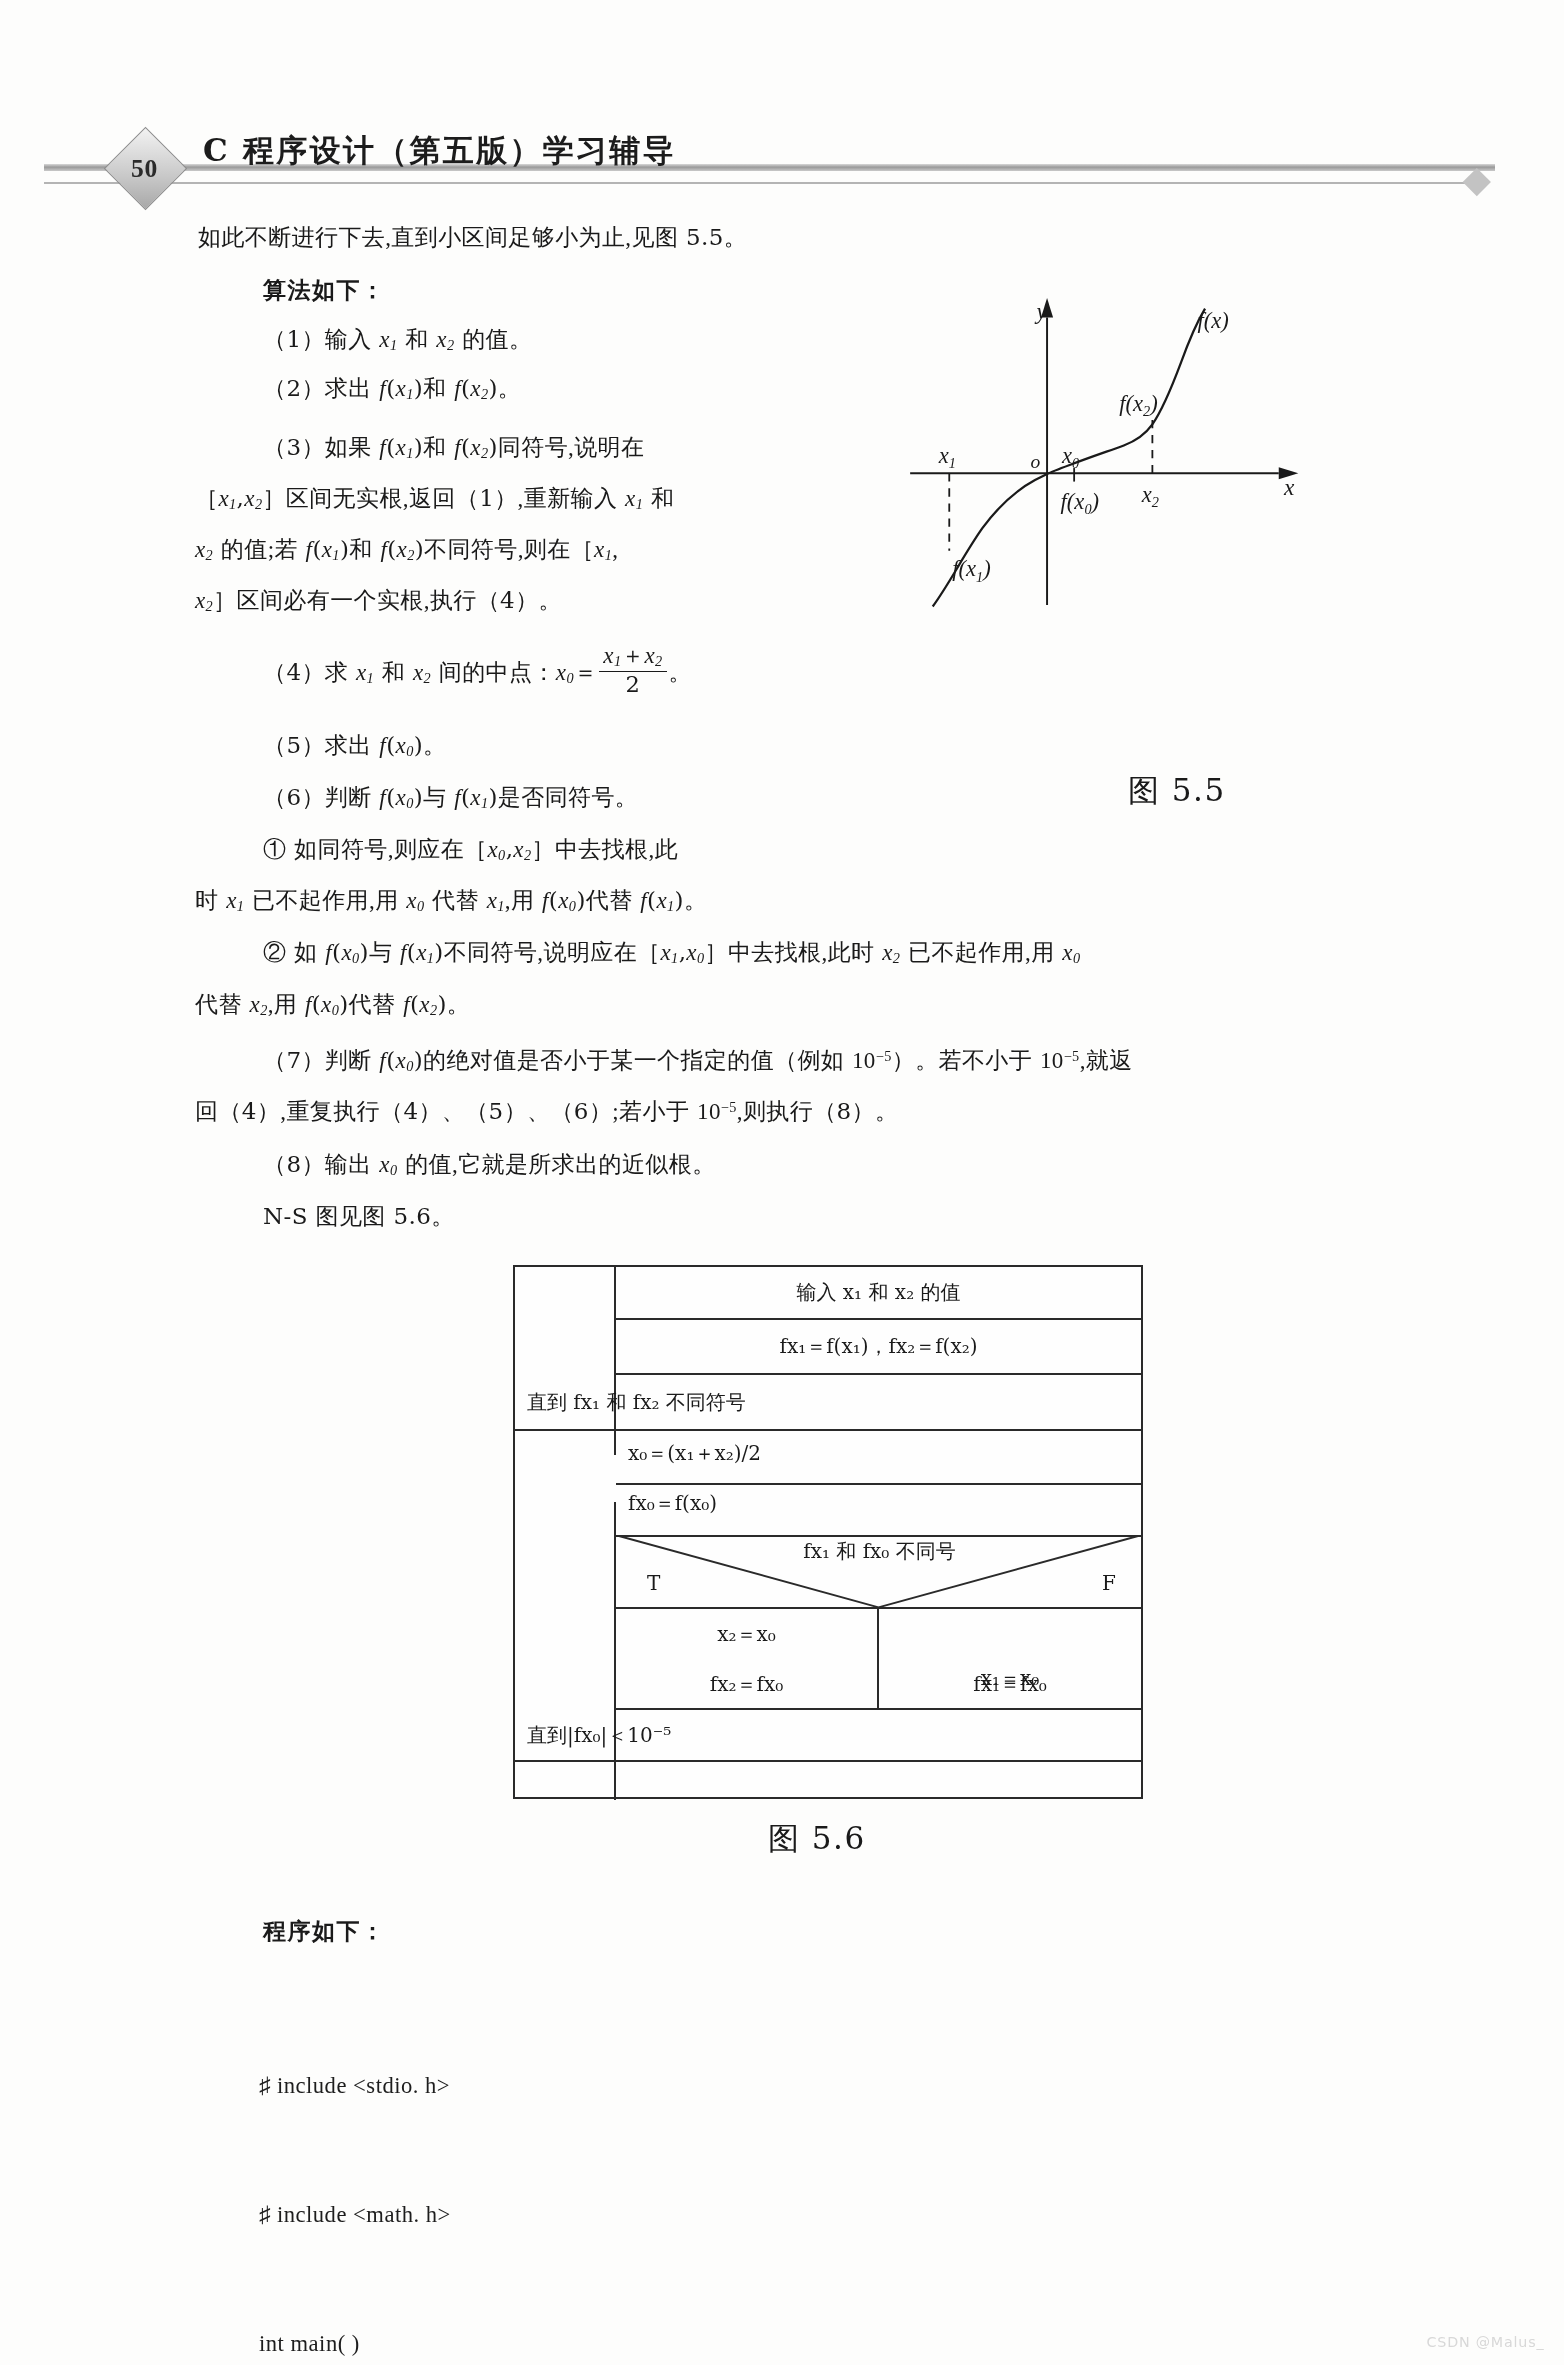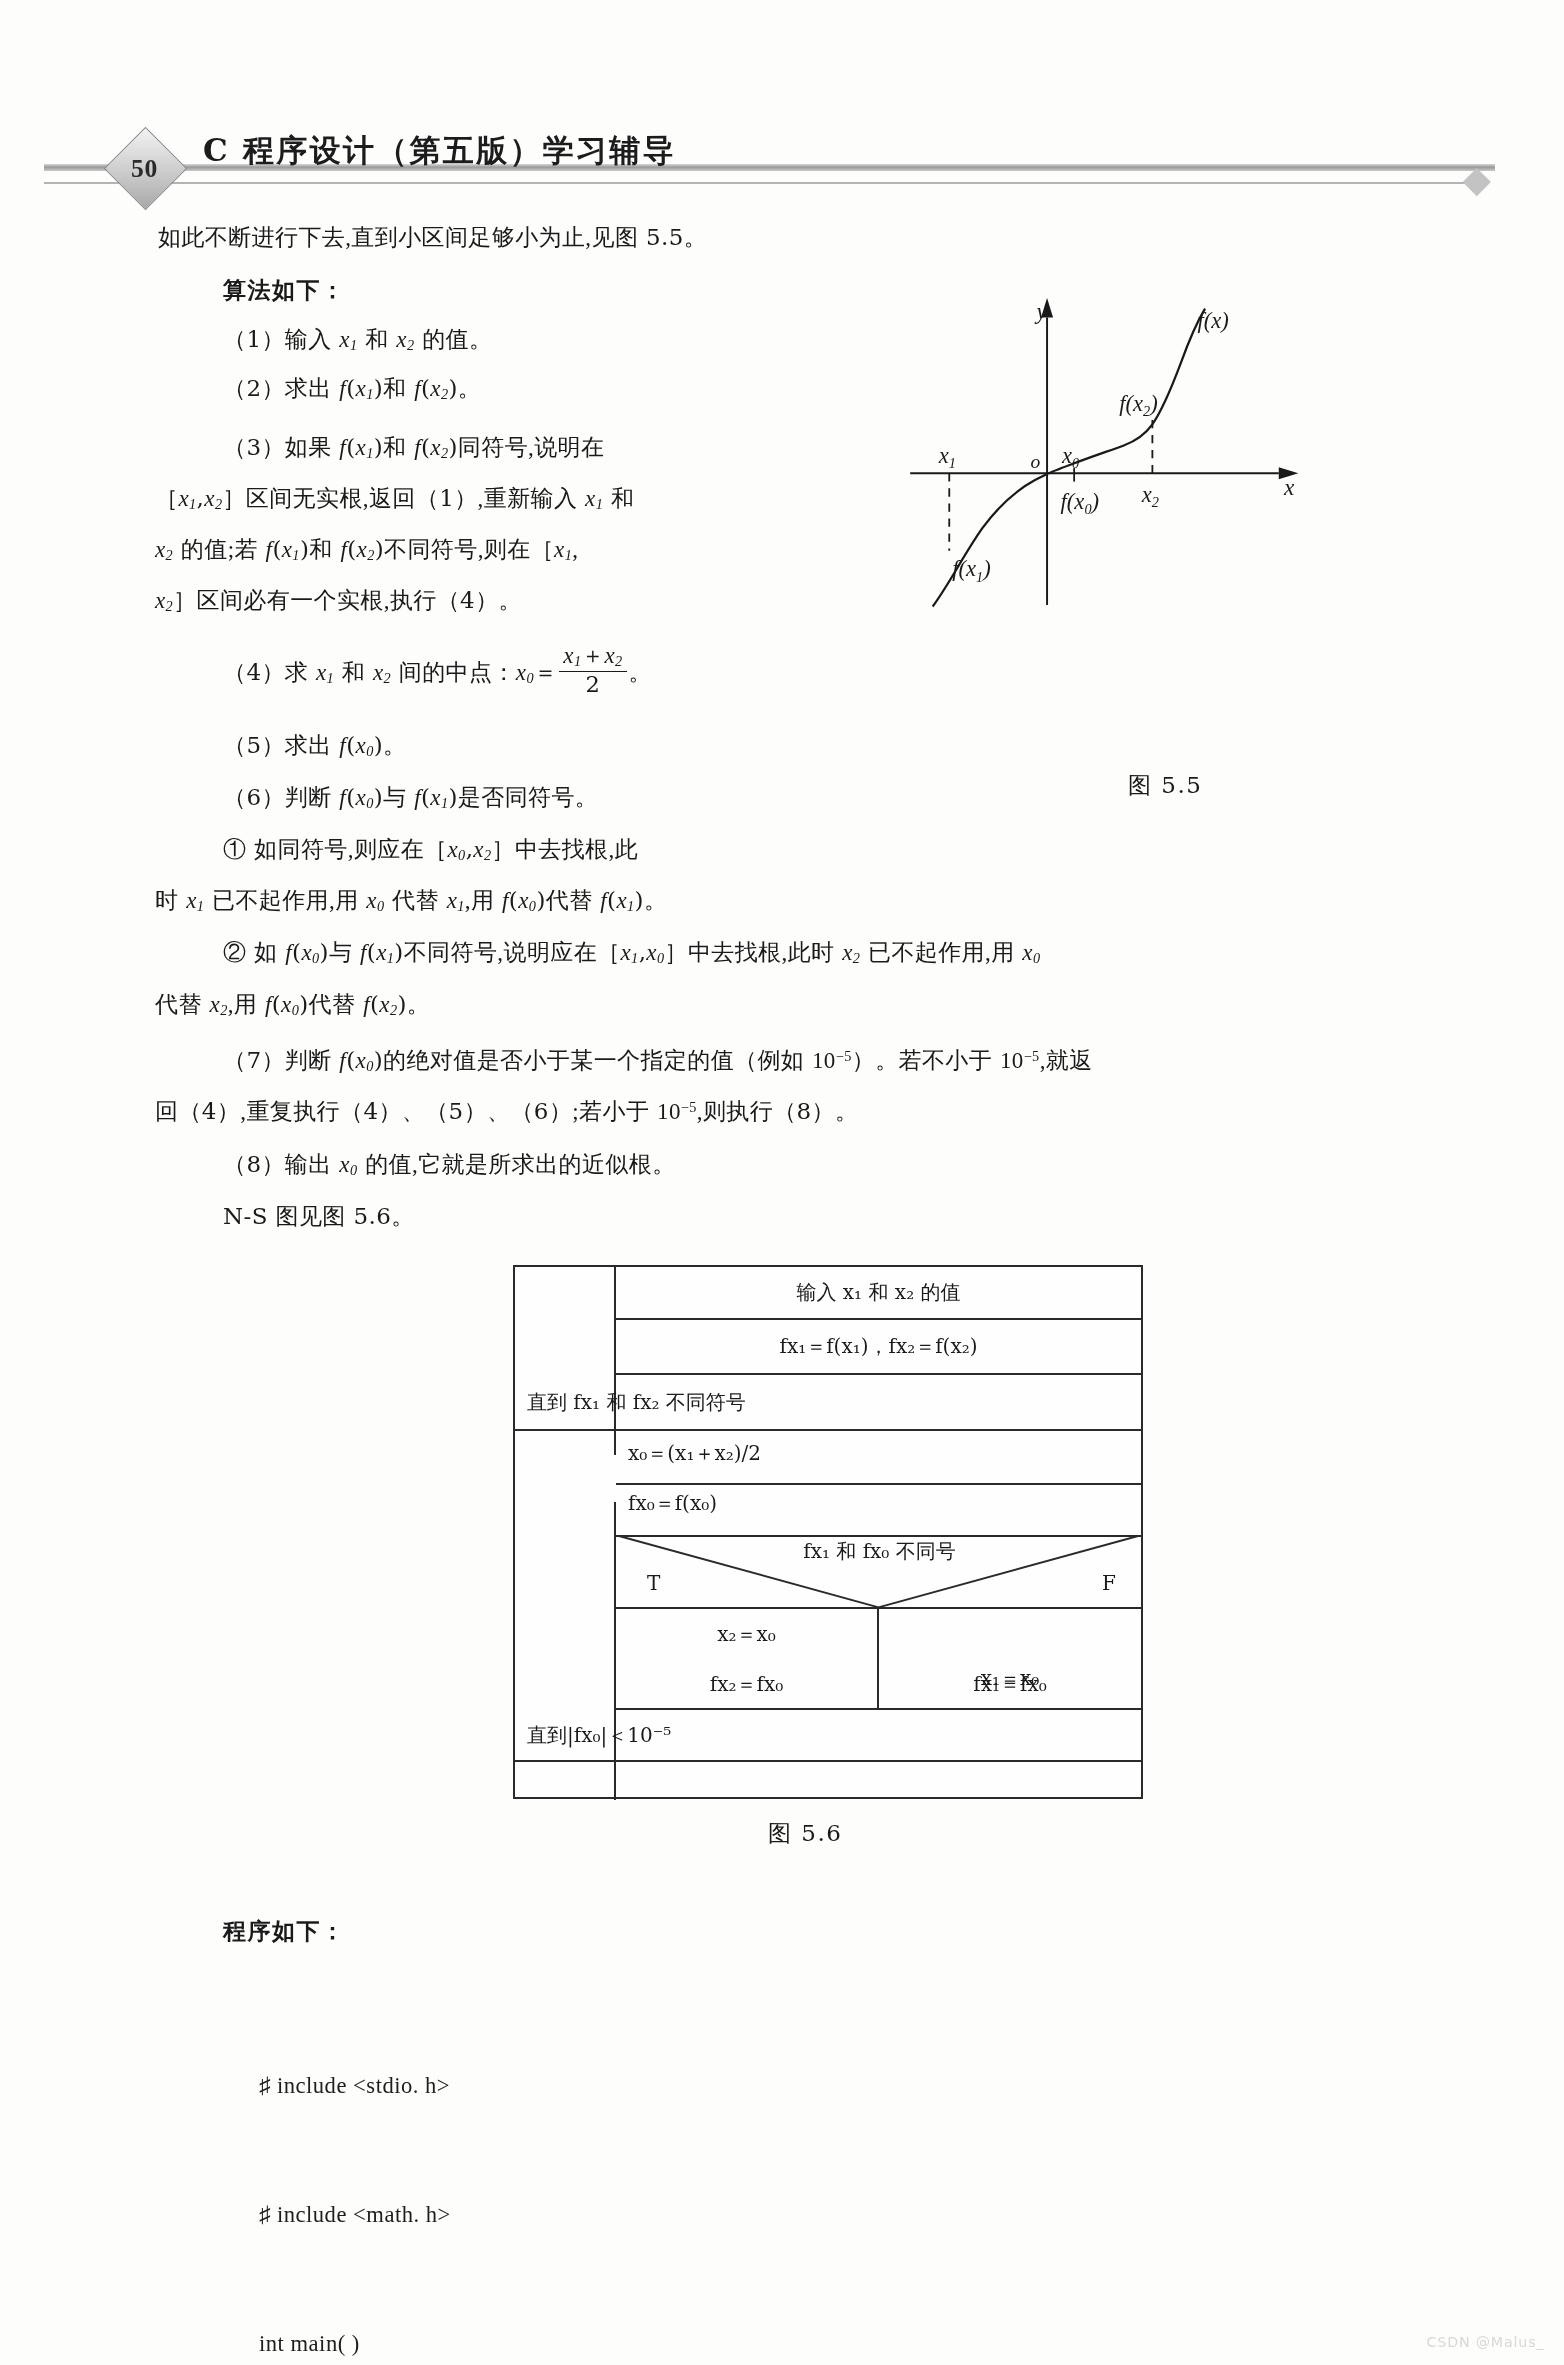--- a/index.html
+++ b/index.html
@@ -92,20 +92,21 @@
 
   
   .para {
     position: absolute;
     font-family: "DejaVu Serif", "Liberation Serif", serif;
     font-size: 23px;
     line-height: 41px;
     color: #1a1a1a;
     letter-spacing: 0.4px;
     white-space: nowrap;
+    margin-left: 40px;
   }
   .para.bold { font-weight: bold; letter-spacing: 1.5px; }
   .mi {
     font-family: "Liberation Serif", "DejaVu Serif", serif;
     font-style: italic;
     font-size: 23px;
   }
   .mup {
     font-family: "Liberation Serif", "DejaVu Serif", serif;
     font-style: normal;
@@ -141,21 +142,21 @@
     position: absolute;
     left: 910px;
     top: 289px;
     width: 399px;
     height: 331px;
   }
   #fig55 svg { display: block; }
   .fig-caption {
     position: absolute;
     font-family: "DejaVu Serif", "Liberation Serif", serif;
-    font-size: 23px;
+    font-size: 31px;
     color: #1a1a1a;
     letter-spacing: 1.5px;
     white-space: nowrap;
   }
 
   
   #fig56 {
     position: absolute;
     left: 513px;
     top: 1265px;

